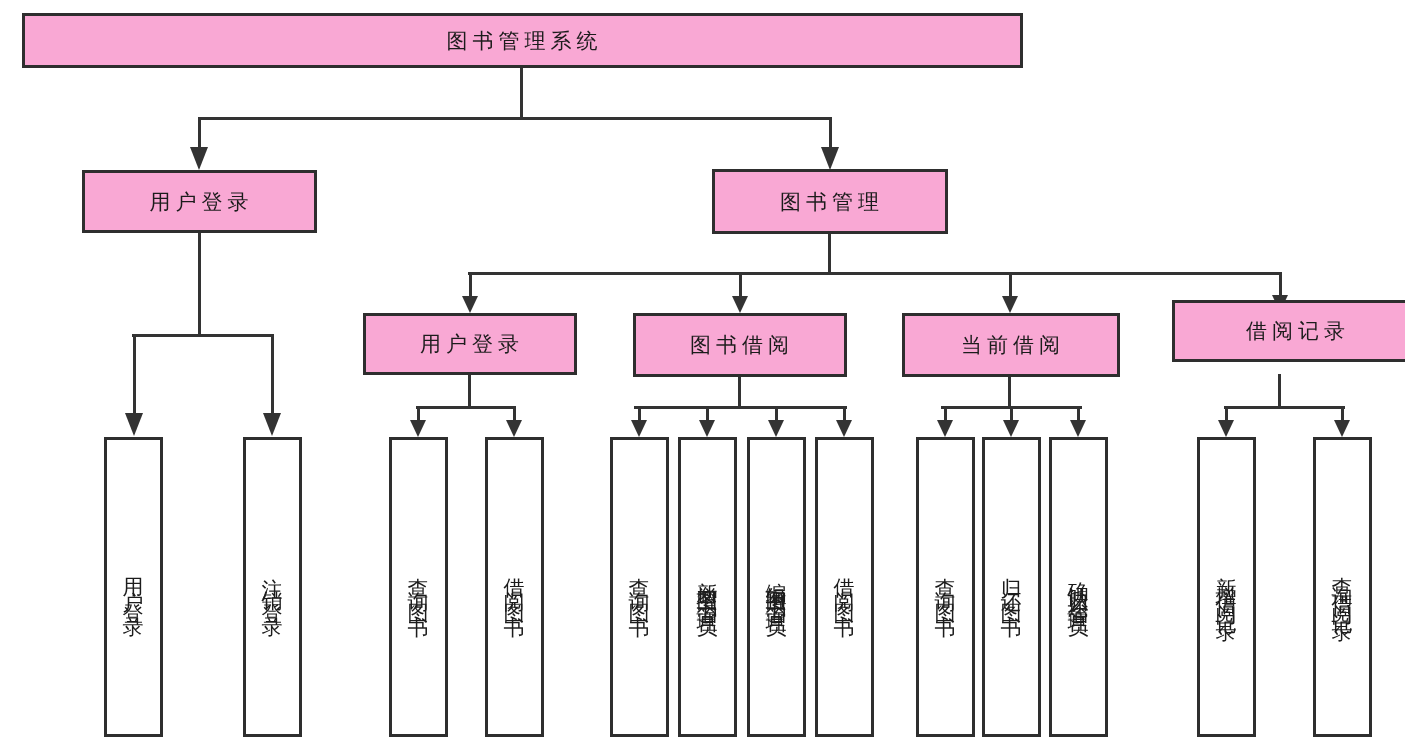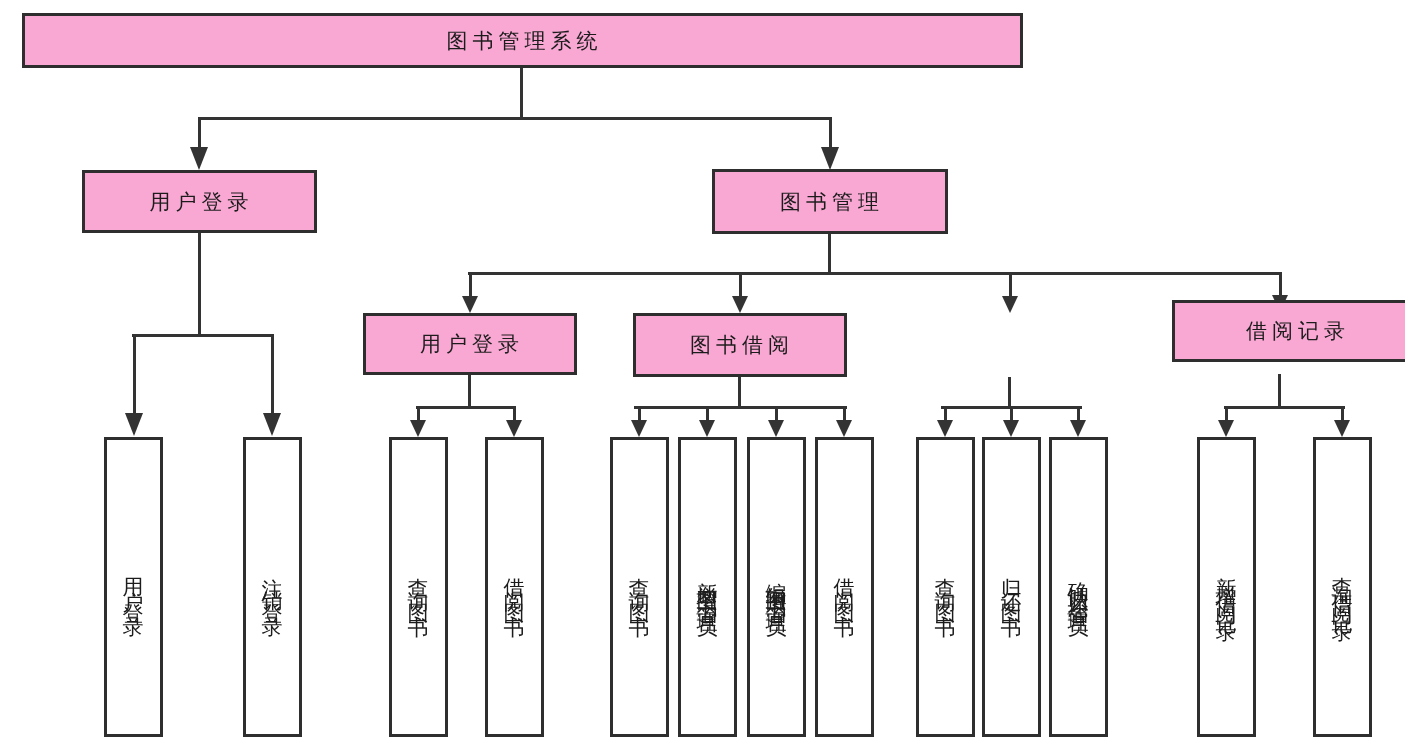--- a/index.html
+++ b/index.html
@@ -113,20 +113,23 @@
       <i class="dl"></i>
       <i class="dh"></i>
     </div>
 
   <div class="box" style="left:363px;top:313px;width:214px;height:62px">
     <span>用户登录</span>
   </div>
   <div class="box" style="left:633px;top:313px;width:214px;height:64px">
     <span>图书借阅</span>
   </div>
+  <div class="box" style="left:902px;top:313px;width:218px;height:64px">
+    <span>当前借阅</span>
+  </div>
   <div class="box" style="left:1172px;top:300px;width:248px;height:62px">
     <span>借阅记录</span>
   </div>
 
   <div class="vl" style="left:468px;top:375px;height:33px"></div>
   <div class="vl" style="left:738px;top:377px;height:31px"></div>
   <div class="vl" style="left:1008px;top:377px;height:31px"></div>
   <div class="vl" style="left:1278px;top:374px;height:34px"></div>
 
   <div class="hl" style="left:416px;top:406px;width:100px"></div>

